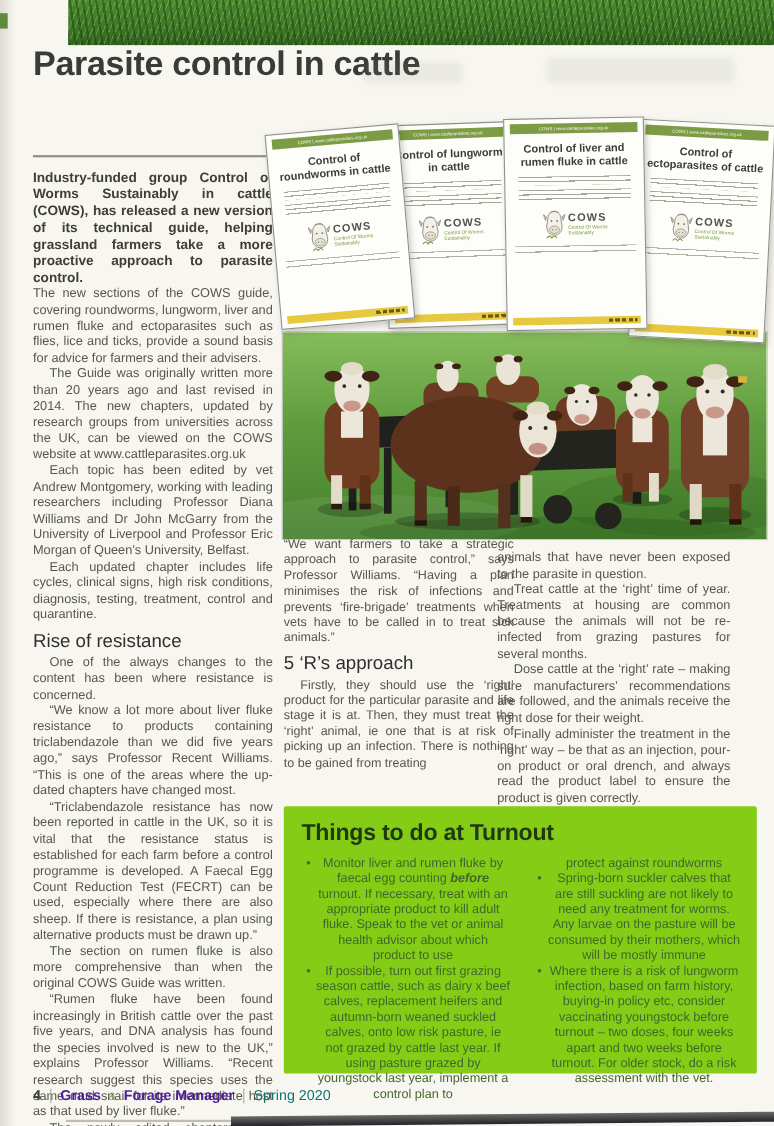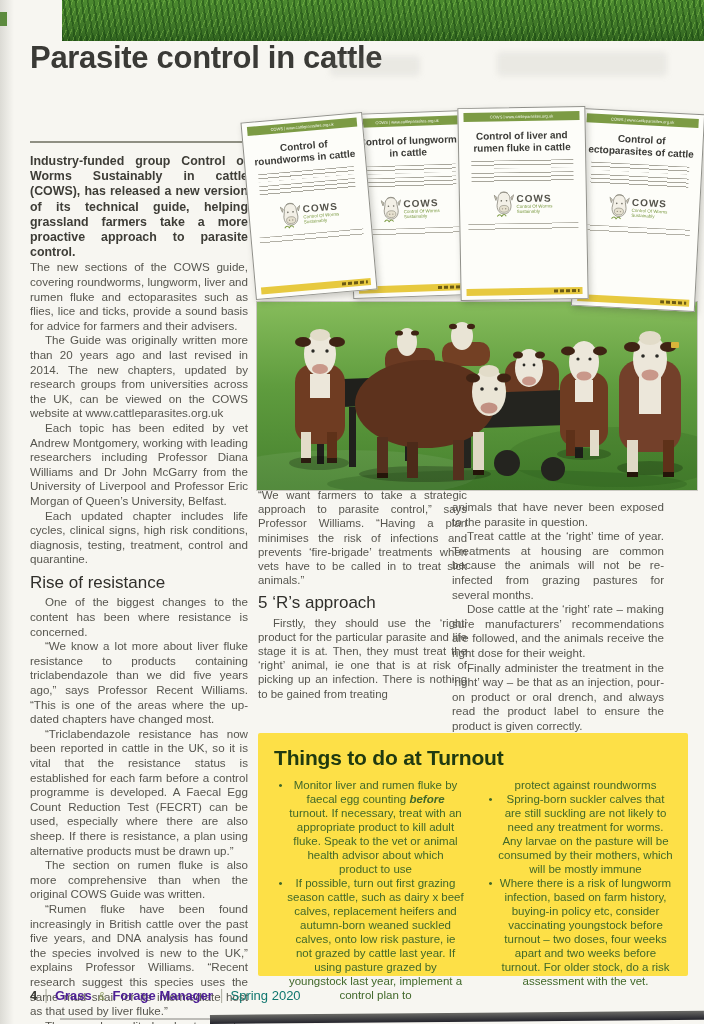--- a/index.html
+++ b/index.html
@@ -51,21 +51,21 @@
   .logo-name{font-size:10px;font-weight:bold;letter-spacing:1px;color:#54534b;}
   .logo-tag{width:36px;font-size:4.5px;line-height:5.5px;color:#7c9b44;}
   .doc-bar-bottom{position:absolute;left:5px;right:5px;bottom:4px;height:7px;background:#e7c93f;}
   .doc-bar-bottom::after{content:"";position:absolute;right:3px;top:2px;width:26px;height:3px;
     background:repeating-linear-gradient(to right,#6b5a14 0 4px,rgba(0,0,0,0) 4px 6px);}
 
   
   .photo{left:257px;top:302px;width:440px;height:188px;box-shadow:0 0 0 1px rgba(120,120,110,.35);}
 
   
-  .turnout{left:258px;top:733px;width:430px;height:243px;background:#fde047;border-radius:2px;}
+  .turnout{left:258px;top:733px;width:430px;height:243px;background:#84cc16;border-radius:2px;}
   .turnout-inner{padding:13px 14px 0 16px;}
   .turnout-title{font-size:21px;font-weight:bold;color:#203a10;letter-spacing:-.2px;margin:0 0 8px 0;}
   .turnout-cols{display:flex;gap:20px;}
   .tcol{width:191px;font-size:11.5px;line-height:14px;color:#41682a;text-align:center;}
   .bullet{display:flex;margin:0;}
   .bullet::before{content:"•";width:13px;flex:0 0 13px;color:#41682a;}
   .cont{padding-left:13px;}
   .em-bold{font-weight:bold;font-style:italic;}
 
   
@@ -94,21 +94,21 @@
   <div class="abs ghost" style="left:497px;top:52px;width:170px;height:24px;"></div>
   <div class="abs rule"></div>
 
   <div class="abs col col-left">
     <p class="standfirst">Industry-funded group Control of Worms Sustainably in cattle (COWS), has released a new version of its technical guide, helping grassland farmers take a more proactive approach to parasite control.</p>
     <p>The new sections of the COWS guide, covering roundworms, lungworm, liver and rumen fluke and ectoparasites such as flies, lice and ticks, provide a sound basis for advice for farmers and their advisers.</p>
     <p class="indent">The Guide was originally written more than 20 years ago and last revised in 2014. The new chapters, updated by research groups from universities across the UK, can be viewed on the COWS website at www.cattleparasites.org.uk</p>
     <p class="indent">Each topic has been edited by vet Andrew Montgomery, working with leading researchers including Professor Diana Williams and Dr John McGarry from the University of Liverpool and Professor Eric Morgan of Queen’s University, Belfast.</p>
     <p class="indent">Each updated chapter includes life cycles, clinical signs, high risk conditions, diagnosis, testing, treatment, control and quarantine.</p>
     <div class="sec-heading">Rise of resistance</div>
-    <p class="indent">One of the biggest changes to the content has been where resistance is concerned.</p>
+    <p class="indent">One of the always changes to the content has been where resistance is concerned.</p>
     <p class="indent">“We know a lot more about liver fluke resistance to products containing triclabendazole than we did five years ago,” says Professor Recent Williams. “This is one of the areas where the up-dated chapters have changed most.</p>
     <p class="indent">“Triclabendazole resistance has now been reported in cattle in the UK, so it is vital that the resistance status is established for each farm before a control programme is developed. A Faecal Egg Count Reduction Test (FECRT) can be used, especially where there are also sheep. If there is resistance, a plan using alternative products must be drawn up.”</p>
     <p class="indent">The section on rumen fluke is also more comprehensive than when the original COWS Guide was written.</p>
     <p class="indent">“Rumen fluke have been found increasingly in British cattle over the past five years, and DNA analysis has found the species involved is new to the UK,” explains Professor Williams. “Recent research suggest this species uses the same mud snail for its intermediate host as that used by liver fluke.”</p>
     <p class="indent">The newly edited chapters also encourage farmers to include parasite control in their herd health plans.</p>
   </div>
 
   <div class="doc doc1">
     <div class="doc-bar-top">
         <span>COWS | www.cattleparasites.org.uk</span>

